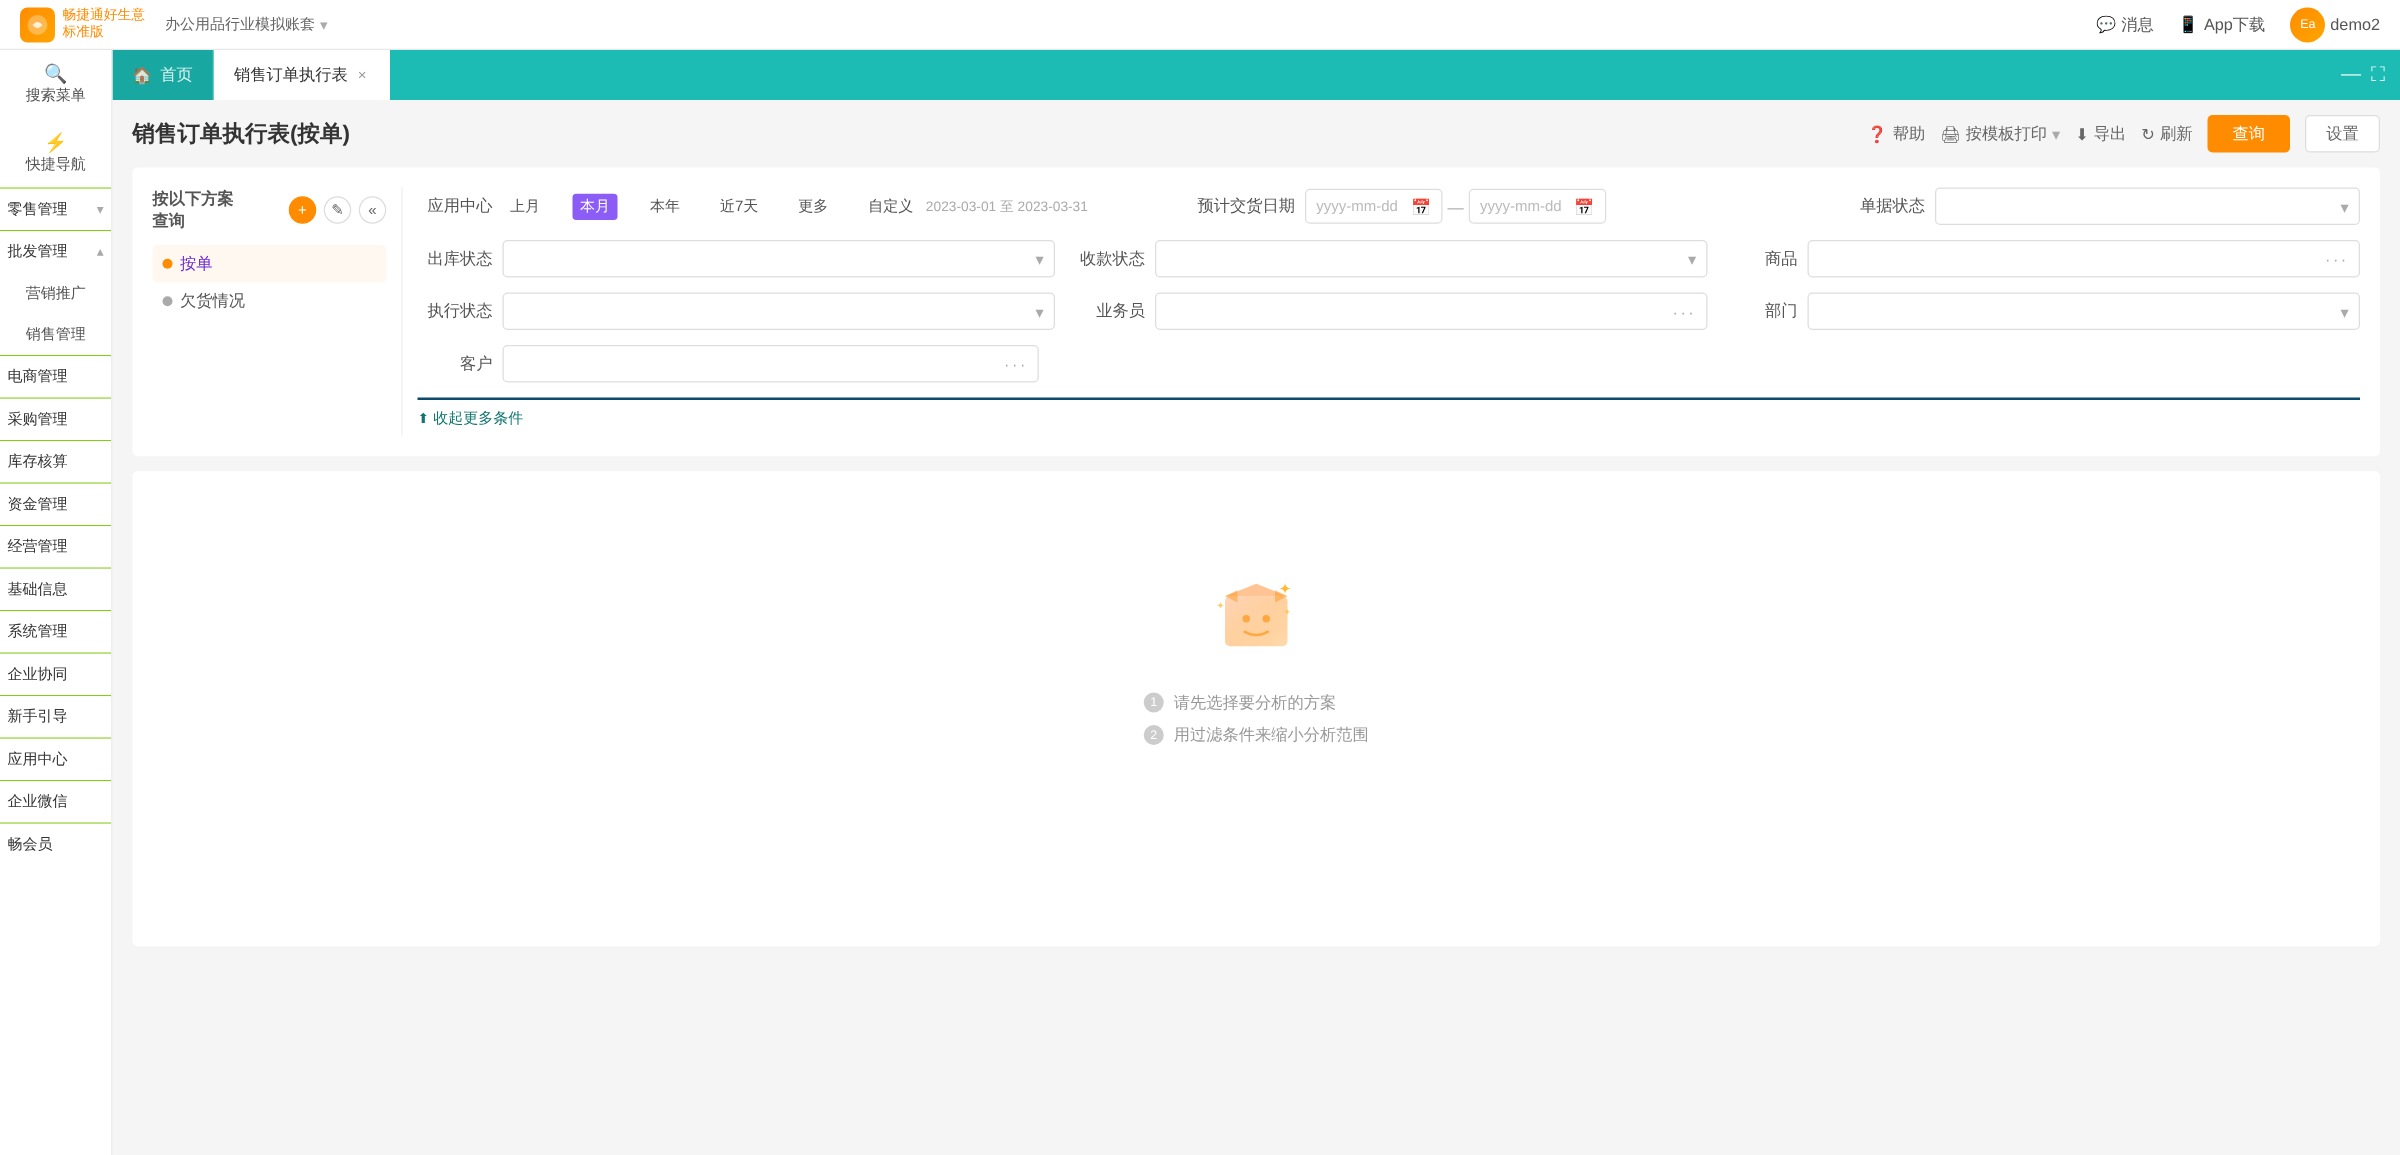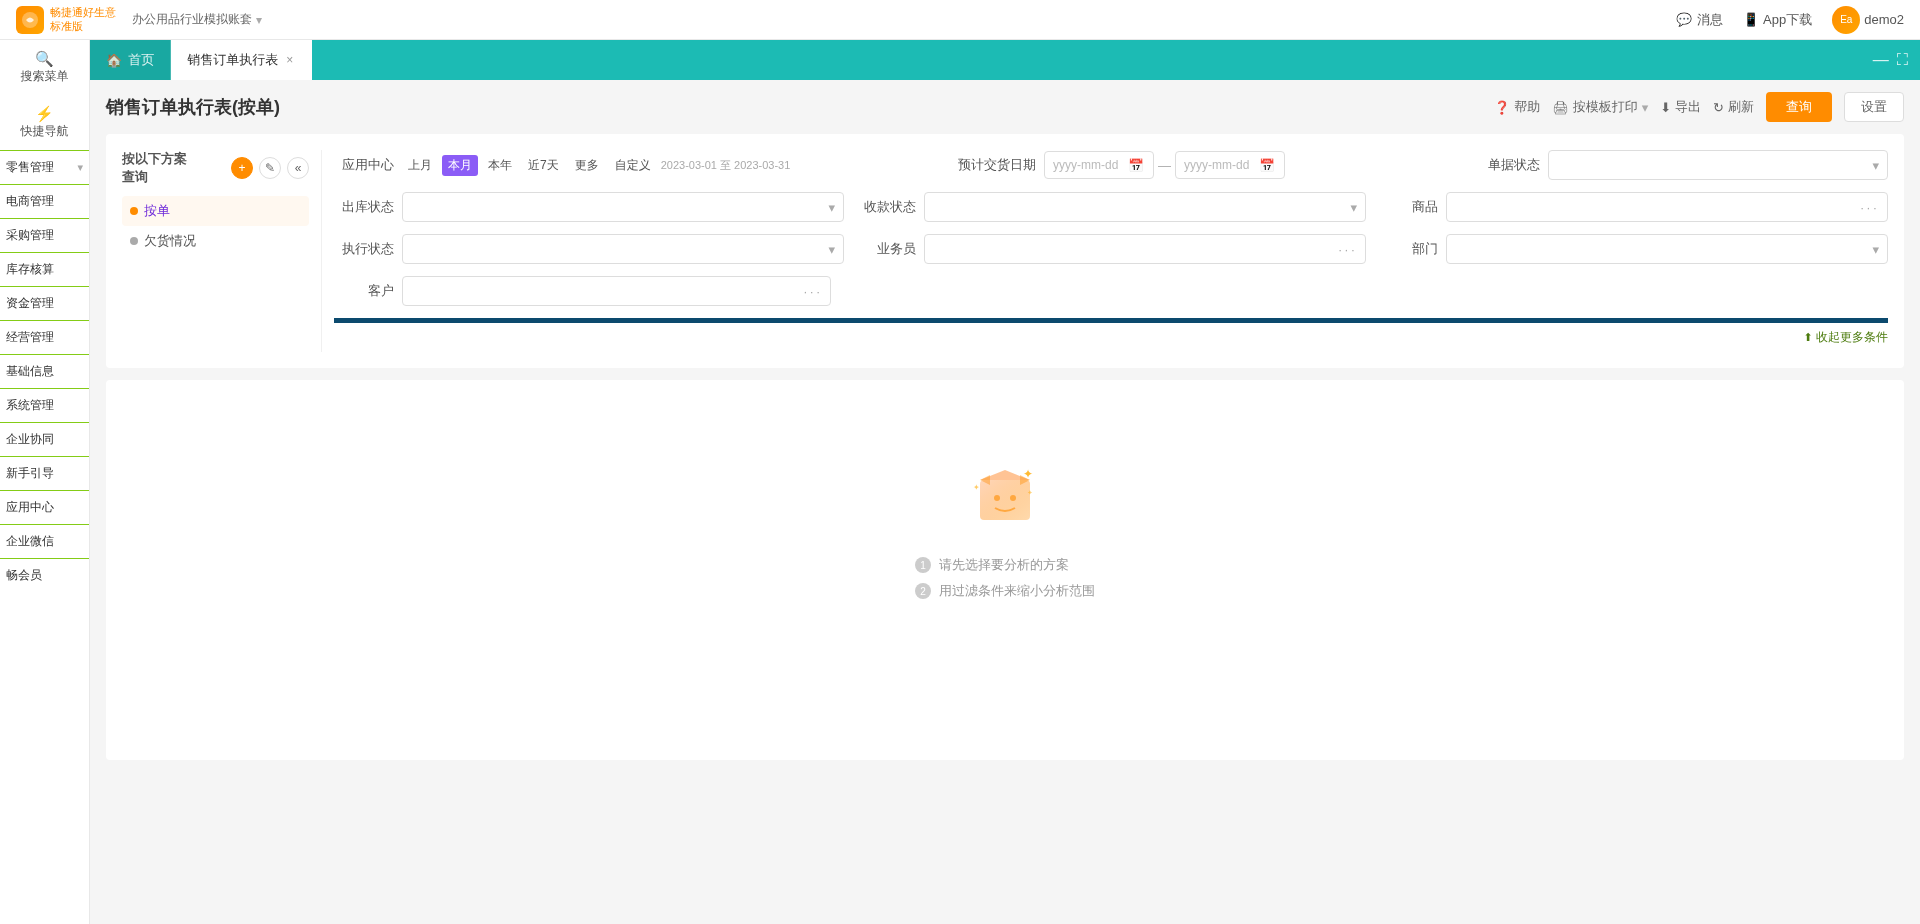--- a/index.html
+++ b/index.html
@@ -327,21 +327,21 @@
     }
     .filter-label {
       font-size: 13px;
       color: #555;
       white-space: nowrap;
       min-width: 60px;
       text-align: right;
     }
     .date-quick-btns {
       display: flex;
-      gap: 4px;
+      gap: 20px;
     }
     .date-btn {
       padding: 2px 6px;
       border-radius: 3px;
       cursor: pointer;
       font-size: 12px;
       color: #555;
     }
     .date-btn.active {
       background: #8b5cf6;
@@ -369,26 +369,26 @@
       padding: 0 8px;
       display: flex;
       align-items: center;
       justify-content: space-between;
       cursor: pointer;
       background: #fff;
     }
 
     
     .collapse-bar {
-      text-align: right;
+      text-align: left;
       padding: 6px 0;
-      color: #4d7c0f;
-      font-size: 12px;
-      cursor: pointer;
-      border-top: 5px solid #0c4a6e;
+      color: #0f766e;
+      font-size: 12px;
+      cursor: pointer;
+      border-top: 2px solid #0c4a6e;
       margin-top: 8px;
     }
 
     
     .empty-state {
       display: flex;
       flex-direction: column;
       align-items: center;
       justify-content: center;
       padding: 60px 0;
@@ -467,20 +467,32 @@
       <div>搜索菜单</div>
     </div>
     <div class="sidebar-item">
       <div style="font-size:15px;">⚡</div>
       <div>快捷导航</div>
     </div>
     <div class="sidebar-section">
       <div class="sidebar-section-header">
         <span>零售管理</span>
         <span style="color:#aaa;font-size:11px;">▾</span>
+      </div>
+    </div>
+    <div class="sidebar-section">
+      <div class="sidebar-section-header">
+        <span>批发管理</span>
+        <span style="color:#aaa;font-size:11px;">▴</span>
+      </div>
+      <div class="sidebar-sub-item">
+        <span>营销推广</span>
+      </div>
+      <div class="sidebar-sub-item">
+        <span>销售管理</span>
       </div>
     </div>
     <div class="sidebar-section">
       <div class="sidebar-section-header">
         <span>电商管理</span>
       </div>
     </div>
     <div class="sidebar-section">
       <div class="sidebar-section-header">
         <span>采购管理</span>

